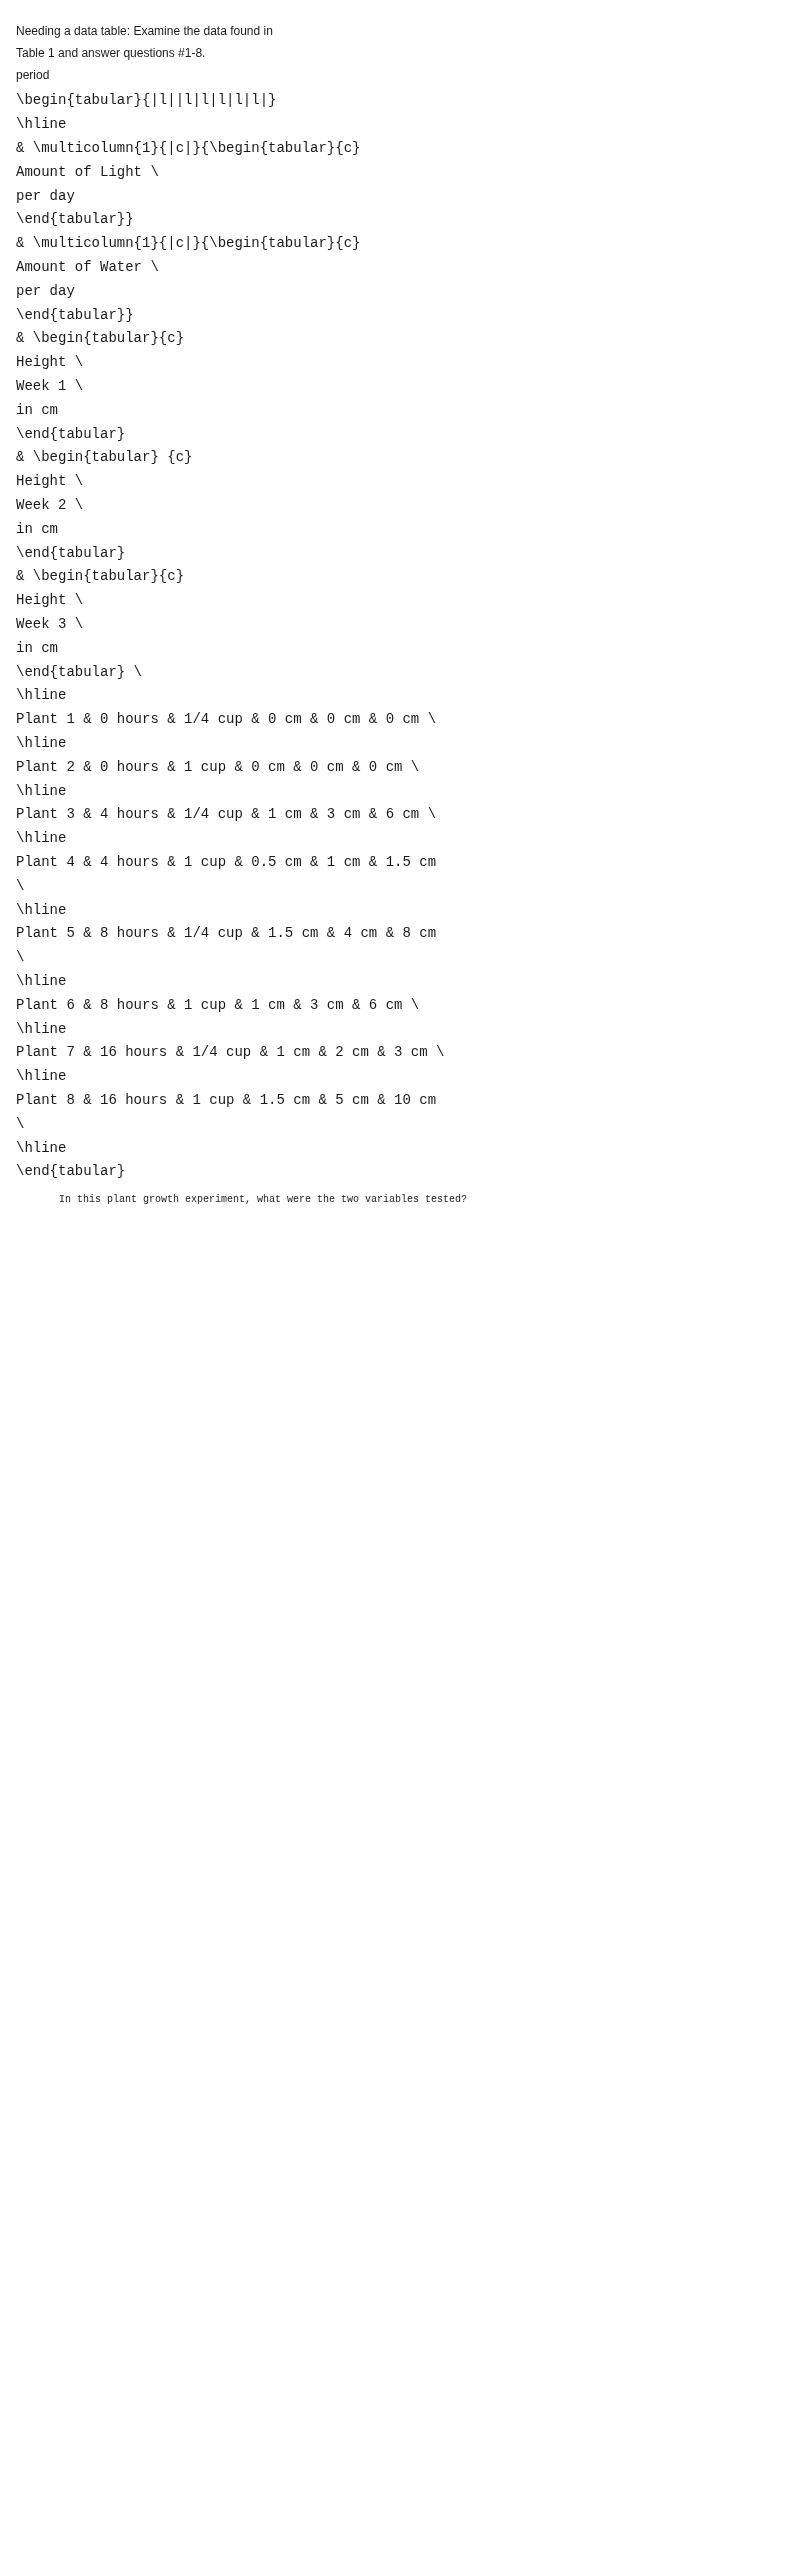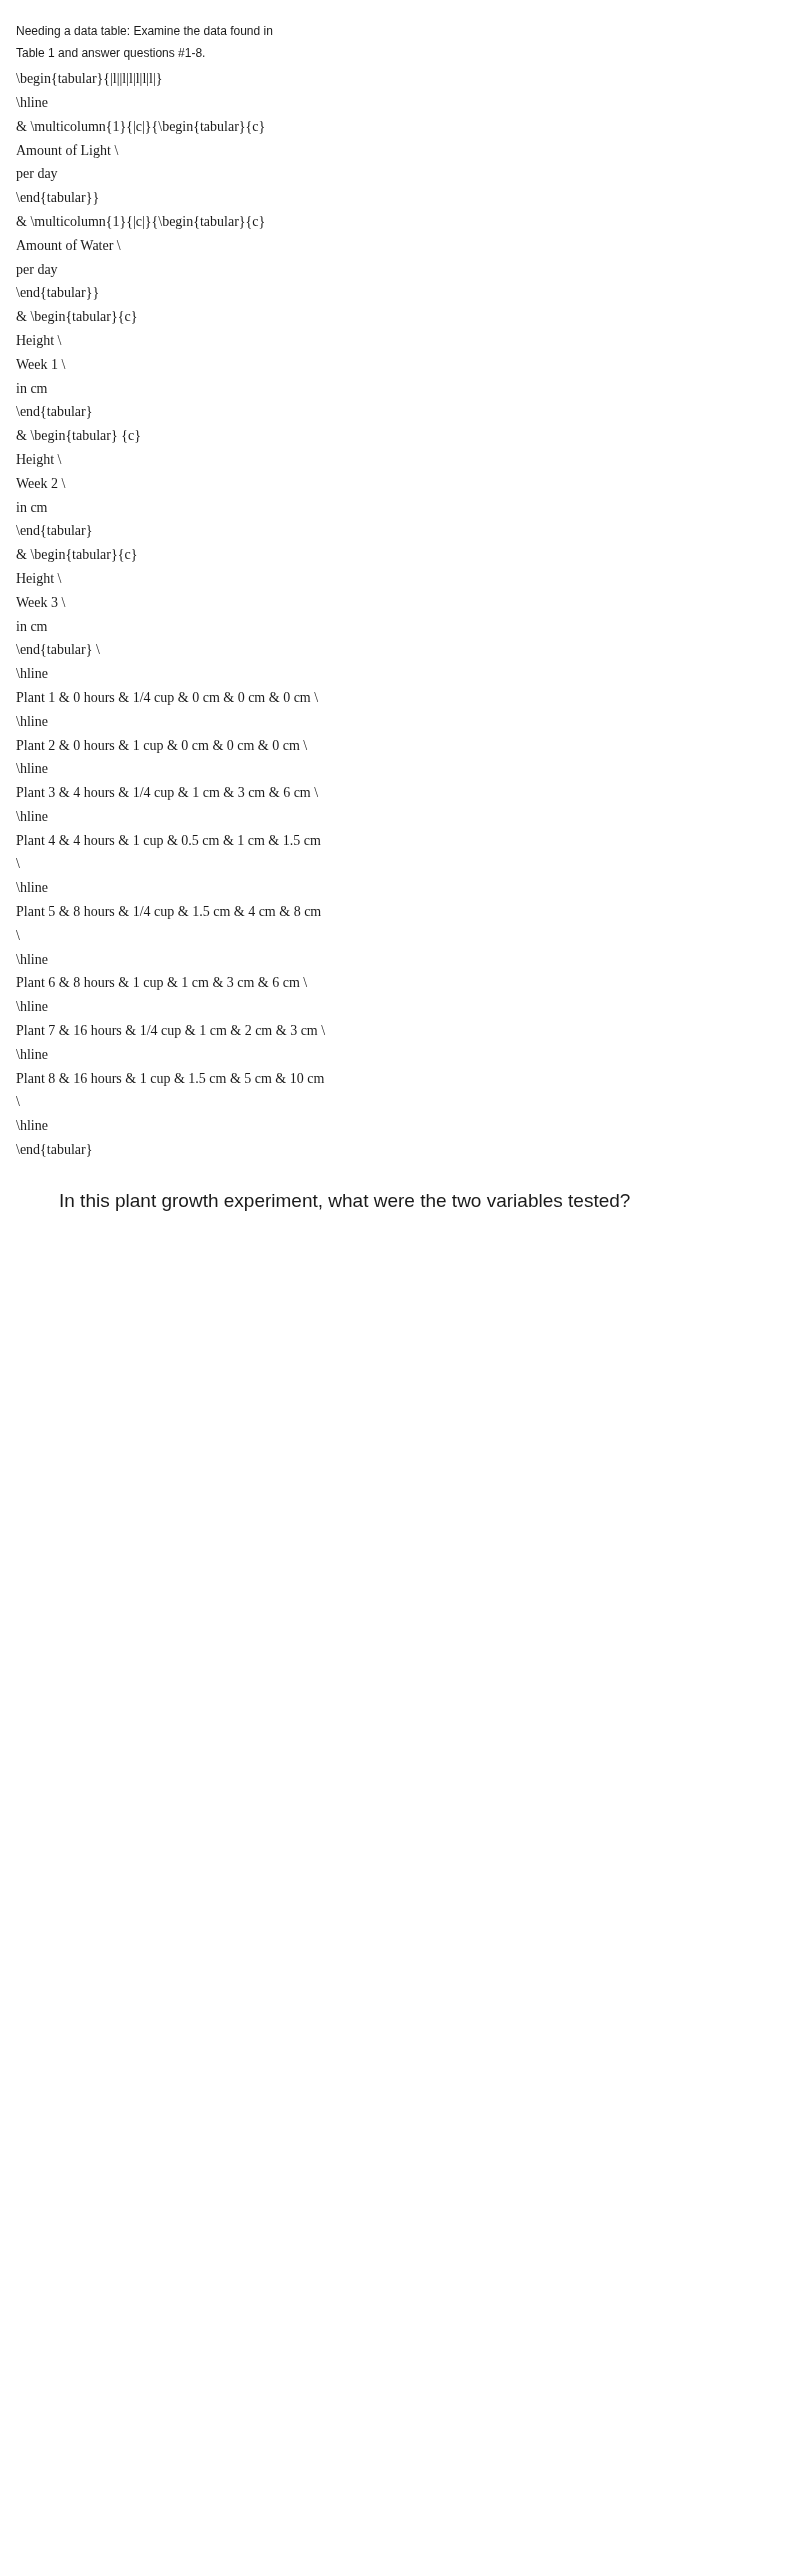--- a/index.html
+++ b/index.html
@@ -22,43 +22,45 @@
       max-width: 785px;
     }
 
     .intro-text {
       font-size: 12px;
       line-height: 1.5;
       margin-bottom: 4.3px;
     }
 
     .latex-block {
-      font-family: Liberation Serif, serif;
+      font-family: Liberation Mono, monospace;
       font-size: 14px;
       line-height: 1.7;
       margin: 5.4px 0;
       white-space: pre-wrap;
       color: #1a1a1a;
     }
 
     .question-block {
-      margin-top: 24px;
+      margin-top: 8px;
       padding-left: 43px;
-      font-size: 19px;
+      font-size: 10px;
       line-height: 1.6;
+      font-family: Liberation Mono, monospace;
     }
   </style>
 </head>
 <body>
 
 <div class="content-wrapper">
 
   <div>
     <p class="intro-text">Needing a data table: Examine the data found in</p>
     <p class="intro-text">Table 1 and answer questions #1-8.</p>
+    <p class="intro-text">period</p>
   </div>
 
   <div class="latex-block">\begin{tabular}{|l||l|l|l|l|l|}
 \hline
 &amp; \multicolumn{1}{|c|}{\begin{tabular}{c}
 Amount of Light \
 per day
 \end{tabular}}
 &amp; \multicolumn{1}{|c|}{\begin{tabular}{c}
 Amount of Water \

